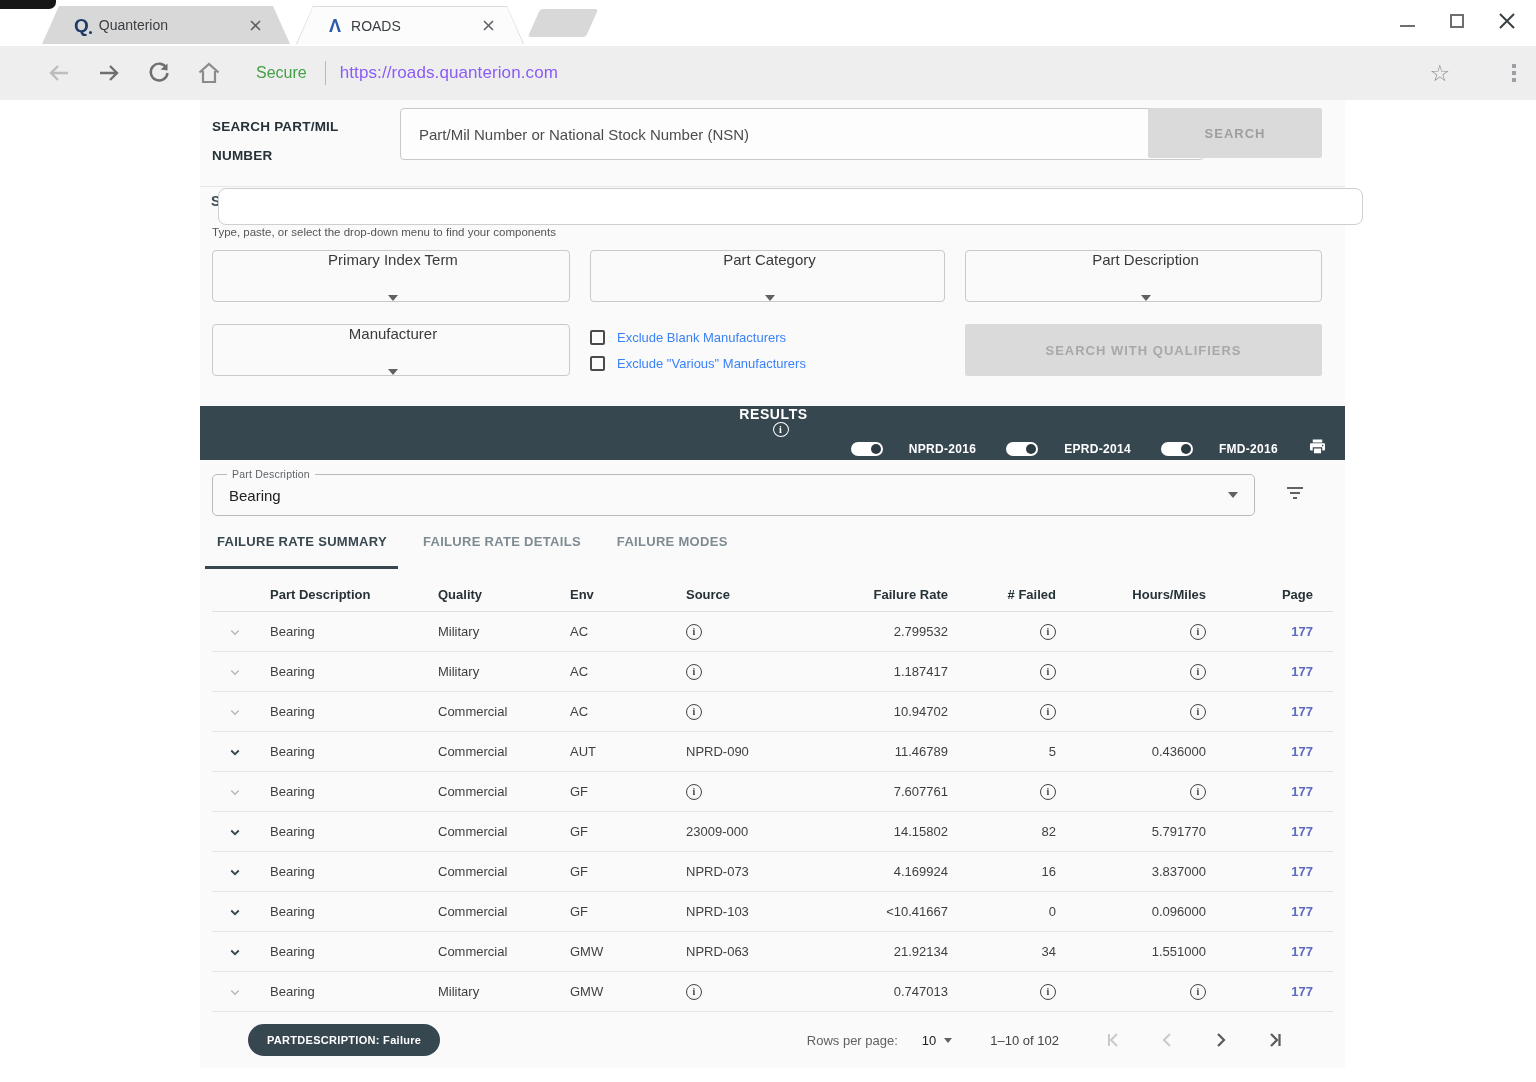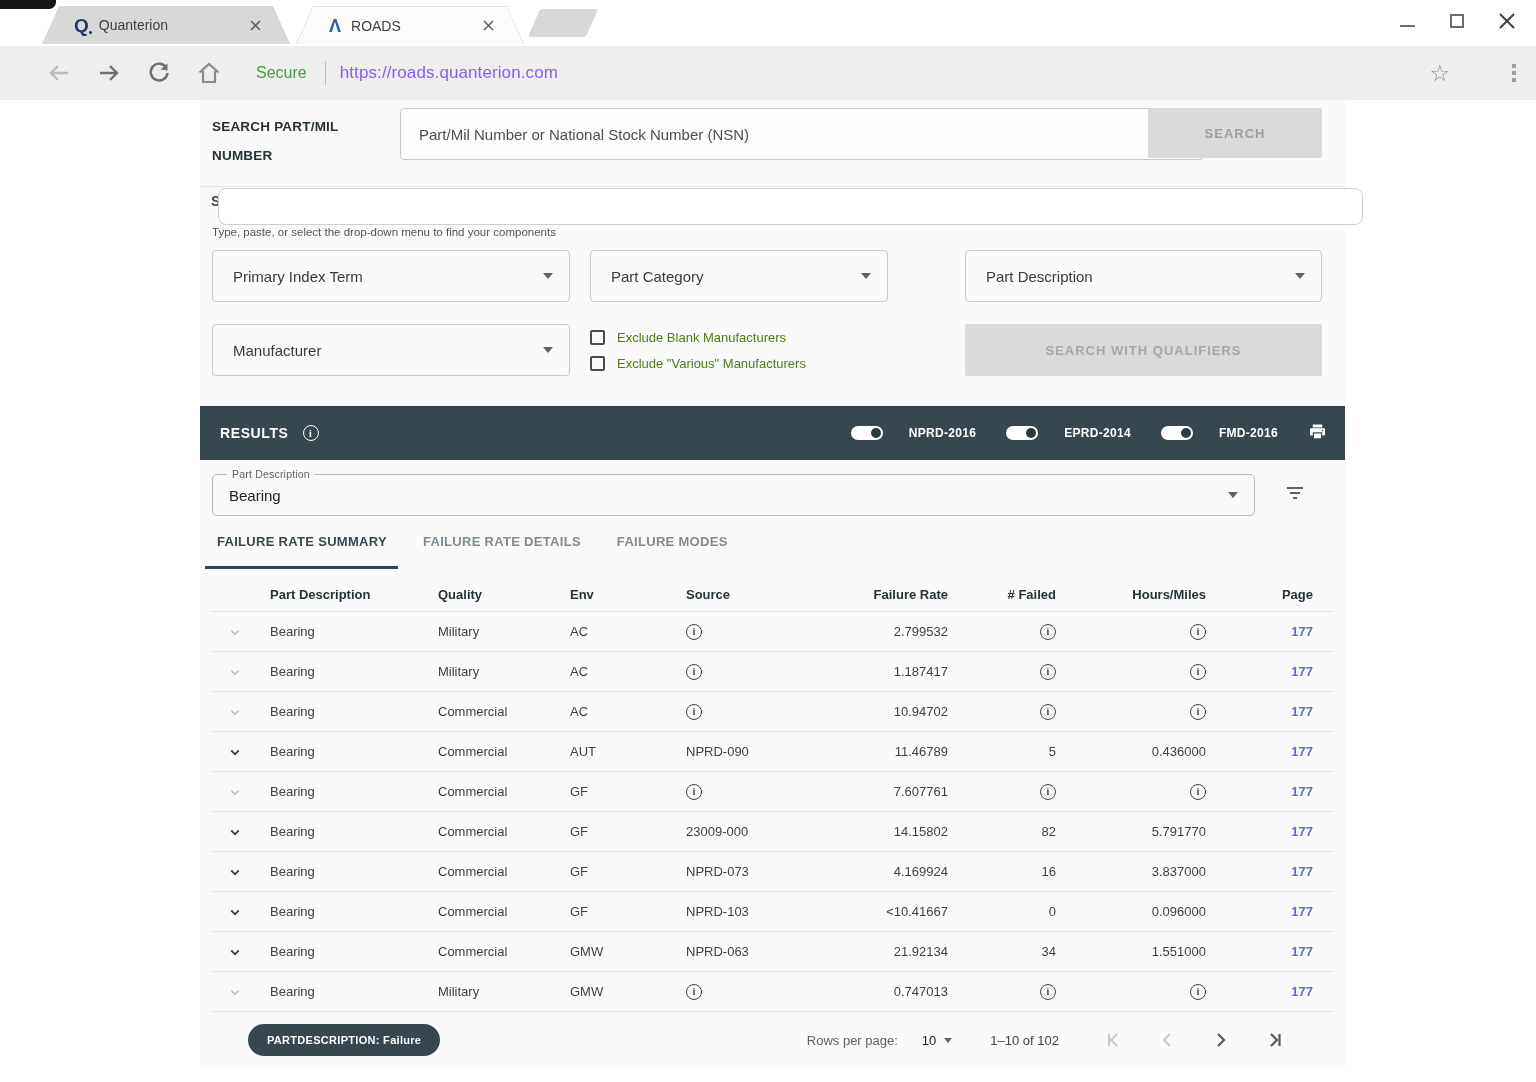--- a/index.html
+++ b/index.html
@@ -45,36 +45,36 @@
 
   .search-label { position:absolute; left:12px; top:12px; width:185px; font-size:13.5px; font-weight:700; color:#263238; line-height:29px; letter-spacing:0.2px; }
   .partmil-input { position:absolute; left:200px; top:8px; width:804px; height:52px; background:#fdfdfd; border:1px solid #c9c9c9; border-radius:4px; padding:0 18px; font-size:15px; color:#424242; font-family:"Liberation Sans","DejaVu Sans",sans-serif; }
   .partmil-input::placeholder { color:#4c4c4c; opacity:1; }
   .search-btn { position:absolute; left:948px; top:8px; width:174px; height:50px; background:#dadada; border:none; border-radius:2px; font-size:13px; font-weight:700; letter-spacing:1px; color:#9e9e9e; }
   .thin-divider { position:absolute; left:0; top:86px; width:100%; height:1px; background:#e6e6e6; }
   .obscured-s { position:absolute; left:11px; top:93px; font-size:14px; font-weight:700; color:#37474f; z-index:1; }
   .overlay-input { position:absolute; left:18px; top:88px; width:1145px; height:37px; background:#fff; border:1px solid #cfcfcf; border-radius:8px; z-index:2; }
   .helper-text { position:absolute; left:12px; top:126px; font-size:11.5px; color:#555; }
 
-  .dd { position:absolute; height:52px; border:1px solid #c9c9c9; border-radius:4px; display:flex; align-items:center; justify-content:space-between; padding:0 16px 0 20px; background:transparent; }
+  .dd { position:absolute; height:52px; border:1px solid #c9c9c9; border-radius:4px; display:flex; align-items:center; justify-content:space-between; padding:0 16px 0 20px; background:transparent;flex-direction:column; }
   .dd-label { font-size:15px; color:#3a3a3a; }
   .caret { width:0; height:0; border-left:5px solid transparent; border-right:5px solid transparent; border-top:6px solid #616161; }
   .dd1 { left:12px;  top:150px; width:358px; }
-  .dd2 { left:390px; top:150px; width:298px; }
+  .dd2 { left:390px; top:150px; width:355px; }
   .dd3 { left:765px; top:150px; width:357px; }
   .dd4 { left:12px;  top:224px; width:358px; }
 
   .checks { position:absolute; left:390px; top:230px; display:flex; flex-direction:column; gap:11px; }
   .check-row { display:flex; align-items:center; gap:12px; }
   .checkbox { width:15px; height:15px; border:2px solid #4a4a4a; border-radius:2px; background:transparent; }
-  .check-label { font-size:13px; color:#4d7c0f; }
+  .check-label { font-size:13px; color:#3b82f6; }
   .qual-btn { position:absolute; left:765px; top:224px; width:357px; height:52px; background:#dadada; border:none; border-radius:2px; font-size:13px; font-weight:700; letter-spacing:1px; color:#a8a8a8; }
 
   
-  .results-header { position:absolute; left:0; top:306px; width:100%; height:54px; background:#37474f; display:flex; align-items:center; padding:0 18px 0 20px; }
+  .results-header { position:absolute; left:0; top:306px; width:100%; height:54px; background:#37474f; display:flex; align-items:center; padding:0 18px 0 20px;flex-direction:column; }
   .results-title { font-size:14px; font-weight:700; letter-spacing:0.6px; color:#fff; }
   .info-icon { display:inline-flex; align-items:center; justify-content:center; width:16px; height:16px; border-radius:50%; font-size:10px; font-weight:700; font-family:"Liberation Serif","DejaVu Serif",serif; }
   .info-white { border:1.5px solid #fff; color:#fff; margin-left:14px; }
   .info-dark { border:1.5px solid #424242; color:#424242; }
   .header-right { margin-left:auto; display:flex; align-items:center; gap:30px; }
   .toggle-group { display:flex; align-items:center; gap:26px; }
   .toggle-track { position:relative; width:32px; height:14px; background:#fff; border-radius:7px; }
   .toggle-knob { position:absolute; right:2px; top:2px; width:10px; height:10px; border-radius:50%; background:#2c3a41; }
   .toggle-label { font-size:12px; font-weight:700; color:#fff; letter-spacing:0.3px; }
 

